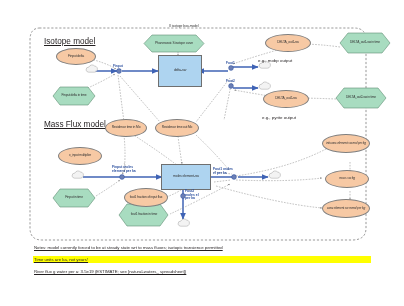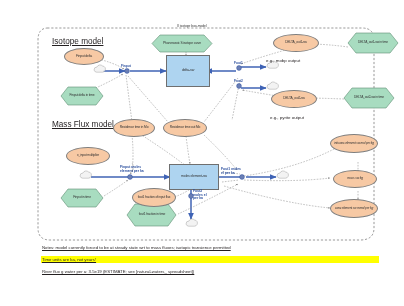--- a/index.html
+++ b/index.html
@@ -1,20 +1,20 @@
 <!DOCTYPE html>
 <html><head>
 <meta charset="utf-8">
 <style>
   html,body{margin:0;padding:0;background:#ffffff;}
   body{
     font-family:"Liberation Sans", sans-serif;
     width:404px;height:306px;overflow:hidden;position:relative;
   }
-  #stage{position:absolute;left:8px;top:0;width:368px;height:306px;}
+  #stage{position:absolute;left:0;top:0;width:368px;height:306px;}
   svg#canvas{position:absolute;left:0;top:0;width:404px;height:306px;}
 
   .node{position:absolute;box-sizing:border-box;display:flex;align-items:center;
         justify-content:center;text-align:center;color:#333;}
   .node span{display:block;line-height:1.02;letter-spacing:-0.15px;}
 
   
   .ellipse{background:#f7c9a4;border:0.7px solid #7f7f7f;border-radius:50%;}
   
   .stock{background:#aed4f0;border:1.2px solid #6f6f6f;}

